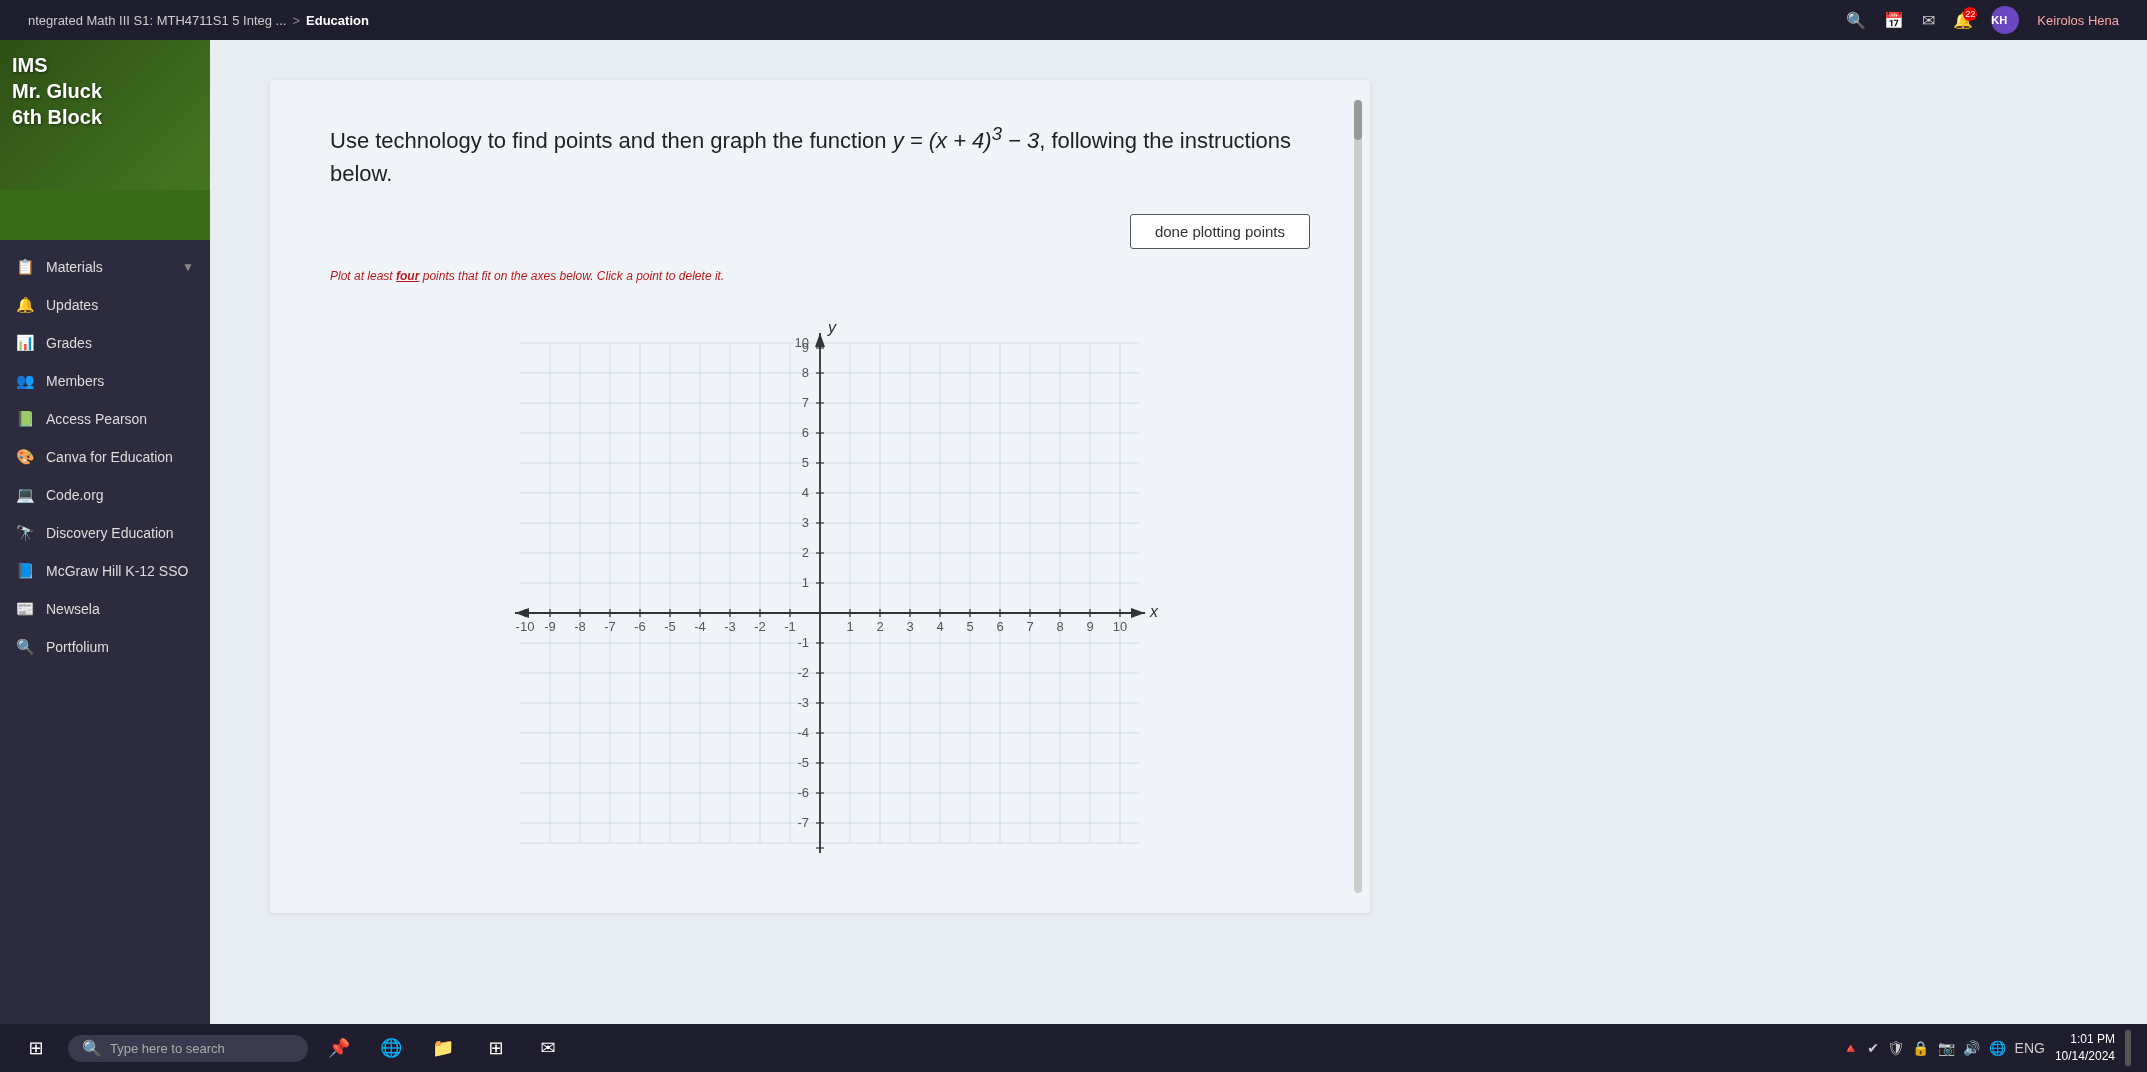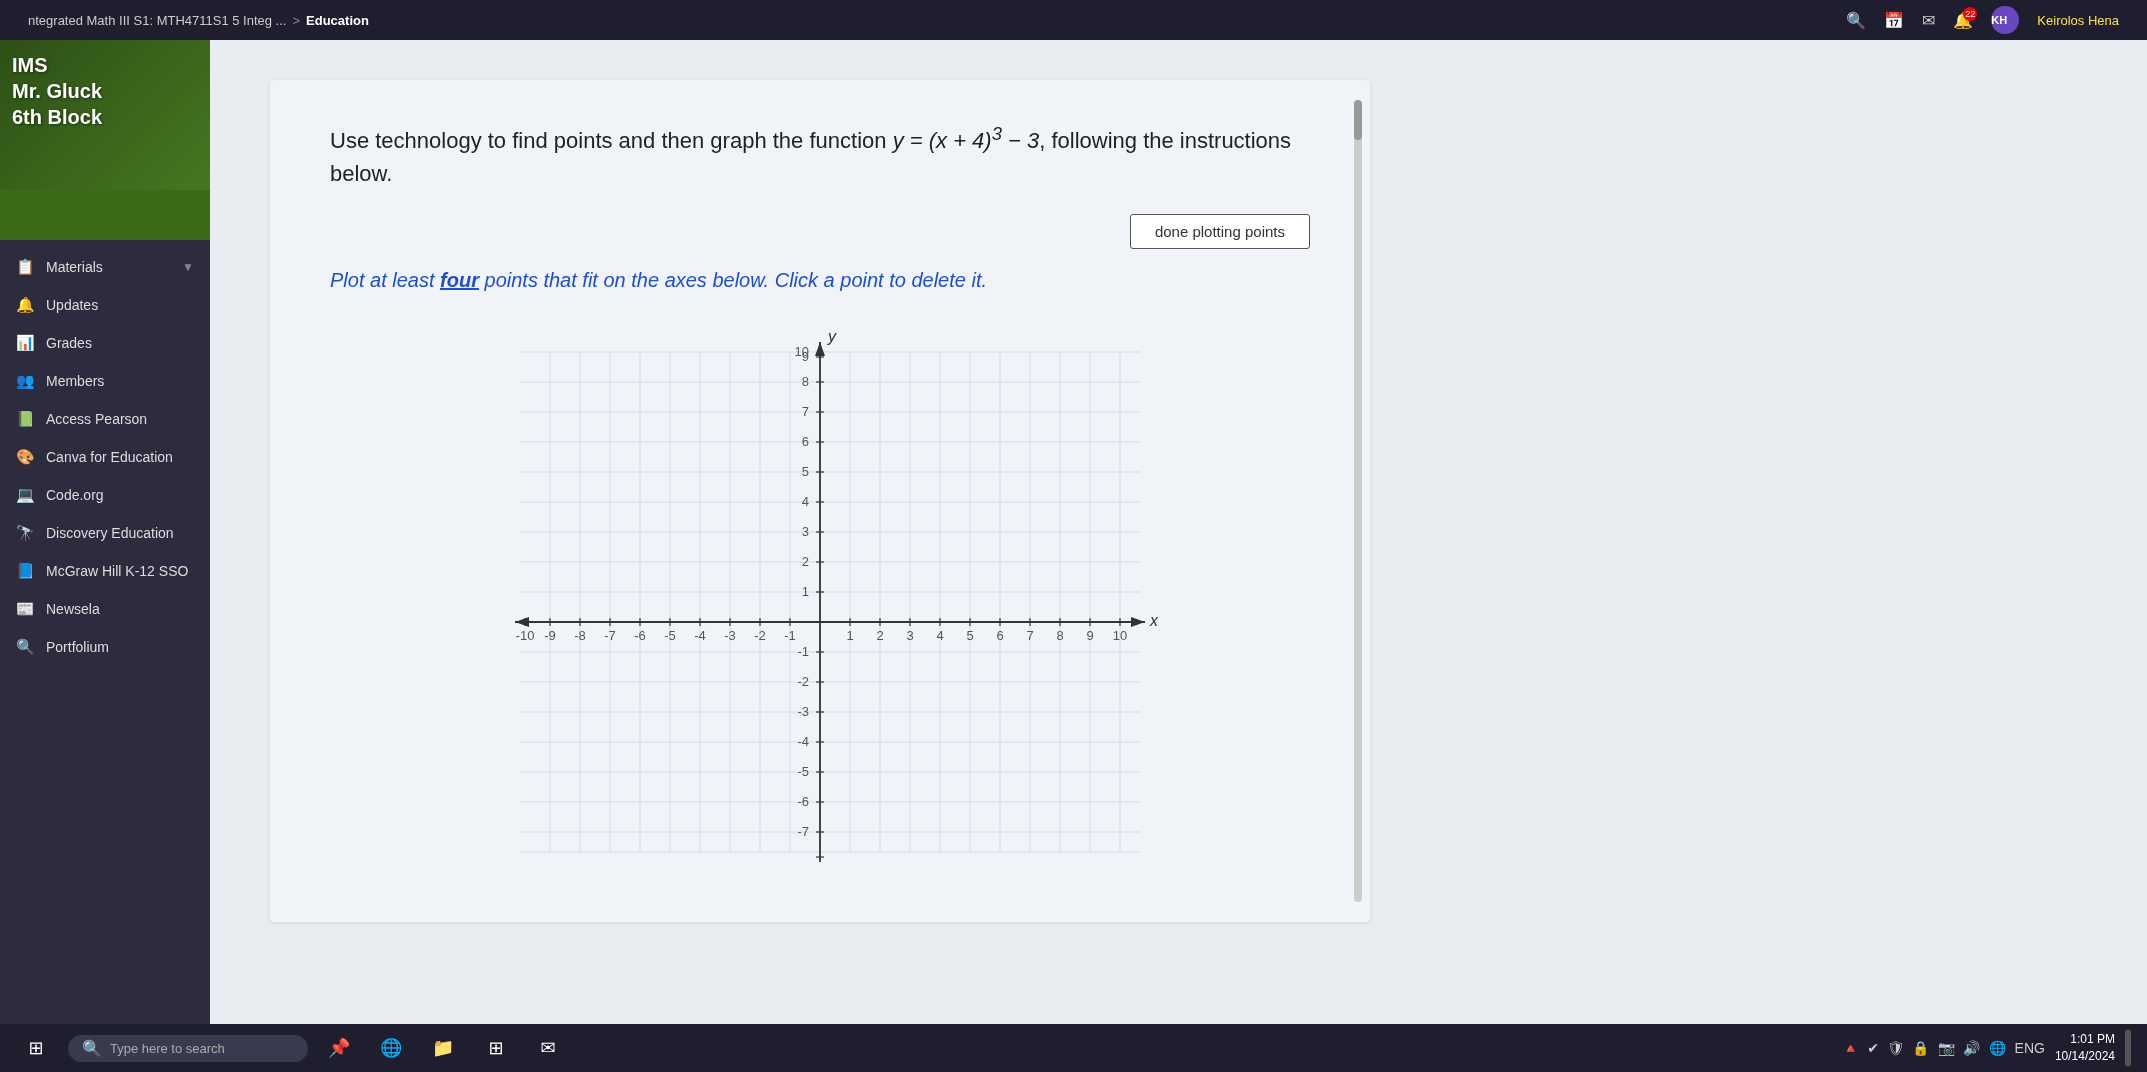--- a/index.html
+++ b/index.html
@@ -56,21 +56,21 @@
       height: 28px;
       border-radius: 50%;
       background: #6b46c1;
       display: flex;
       align-items: center;
       color: white;
       font-size: 11px;
       font-weight: bold;
     }
     .user-name {
-      color: #fde047;
+      color: #fca5a5;
       font-size: 13px;
     }
     .notif-badge {
       position: relative;
       display: inline-block;
     }
     .notif-dot {
       position: absolute;
       top: -4px;
       right: -4px;
@@ -195,22 +195,22 @@
       padding: 8px 24px;
       border: 1.5px solid #555;
       background: white;
       font-size: 15px;
       border-radius: 3px;
       cursor: pointer;
       color: #333;
     }
 
     .plot-instruction {
-      font-size: 20px;
-      color: #1d4ed8;
+      font-size: 12px;
+      color: #b91c1c;
       margin-bottom: 30px;
       font-style: italic;
     }
     .plot-instruction strong {
       font-weight: 700;
       text-decoration: underline;
       font-style: italic;
     }
 
     

